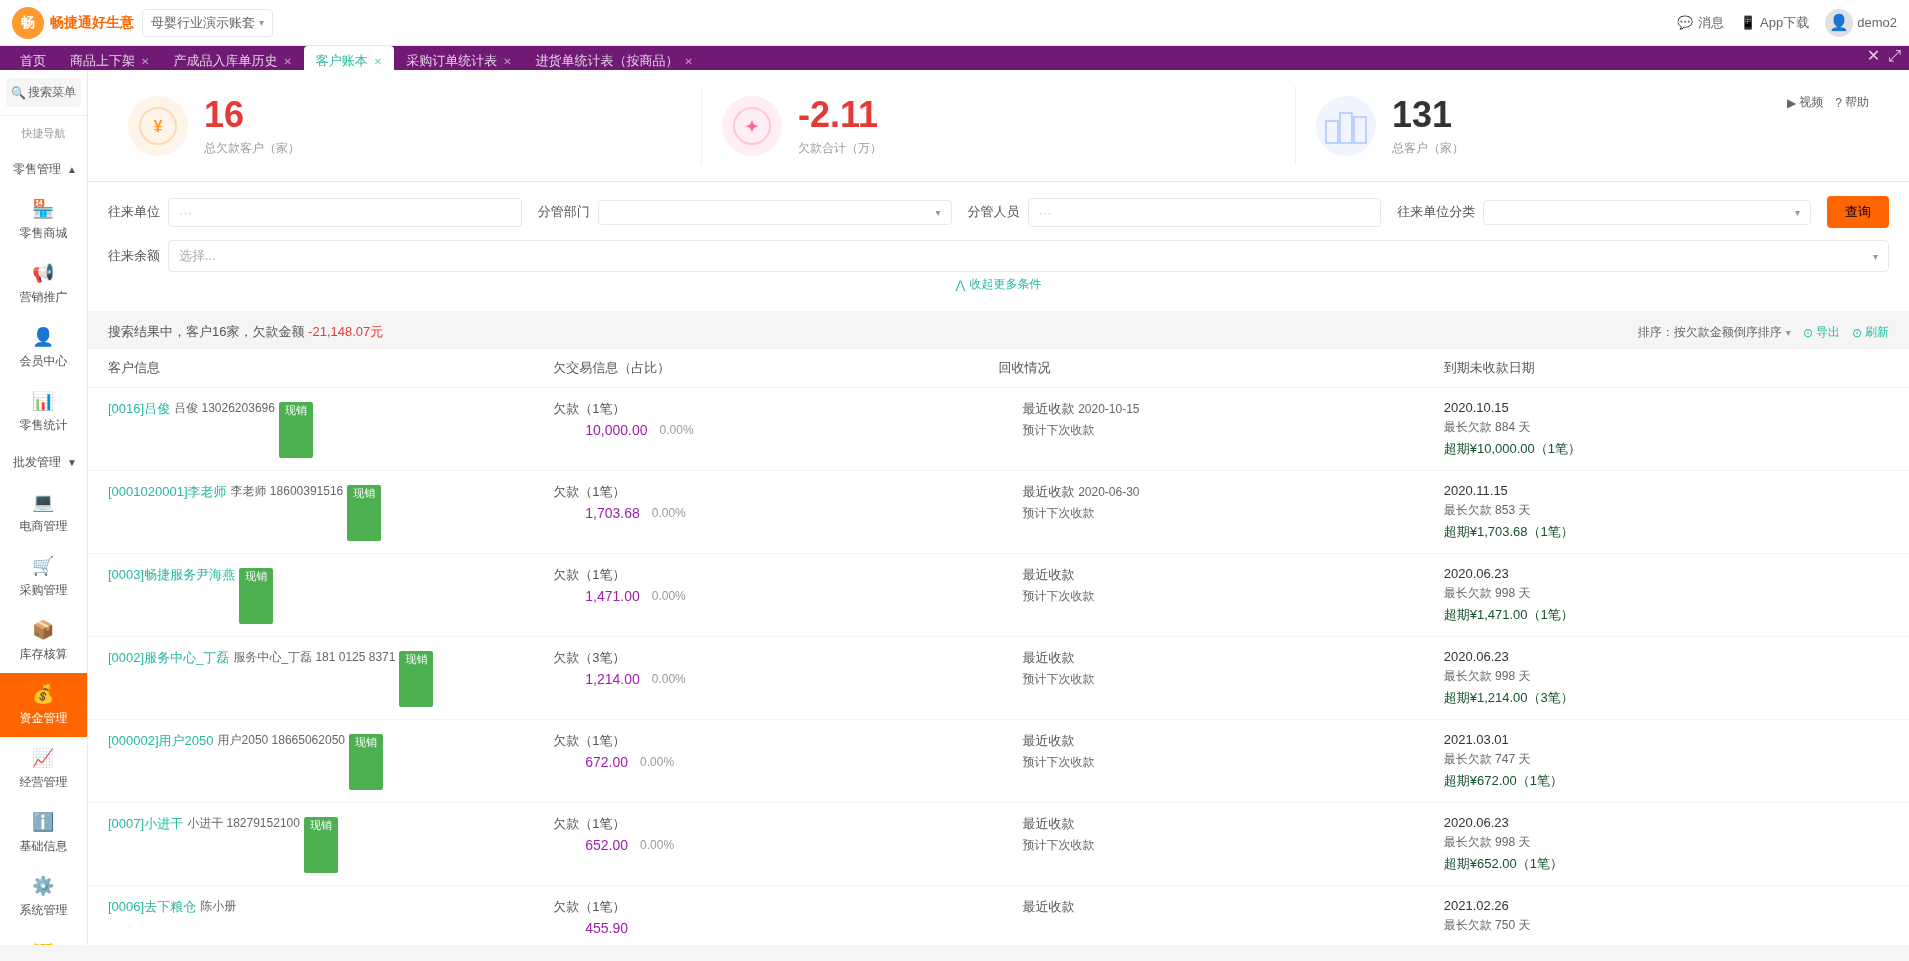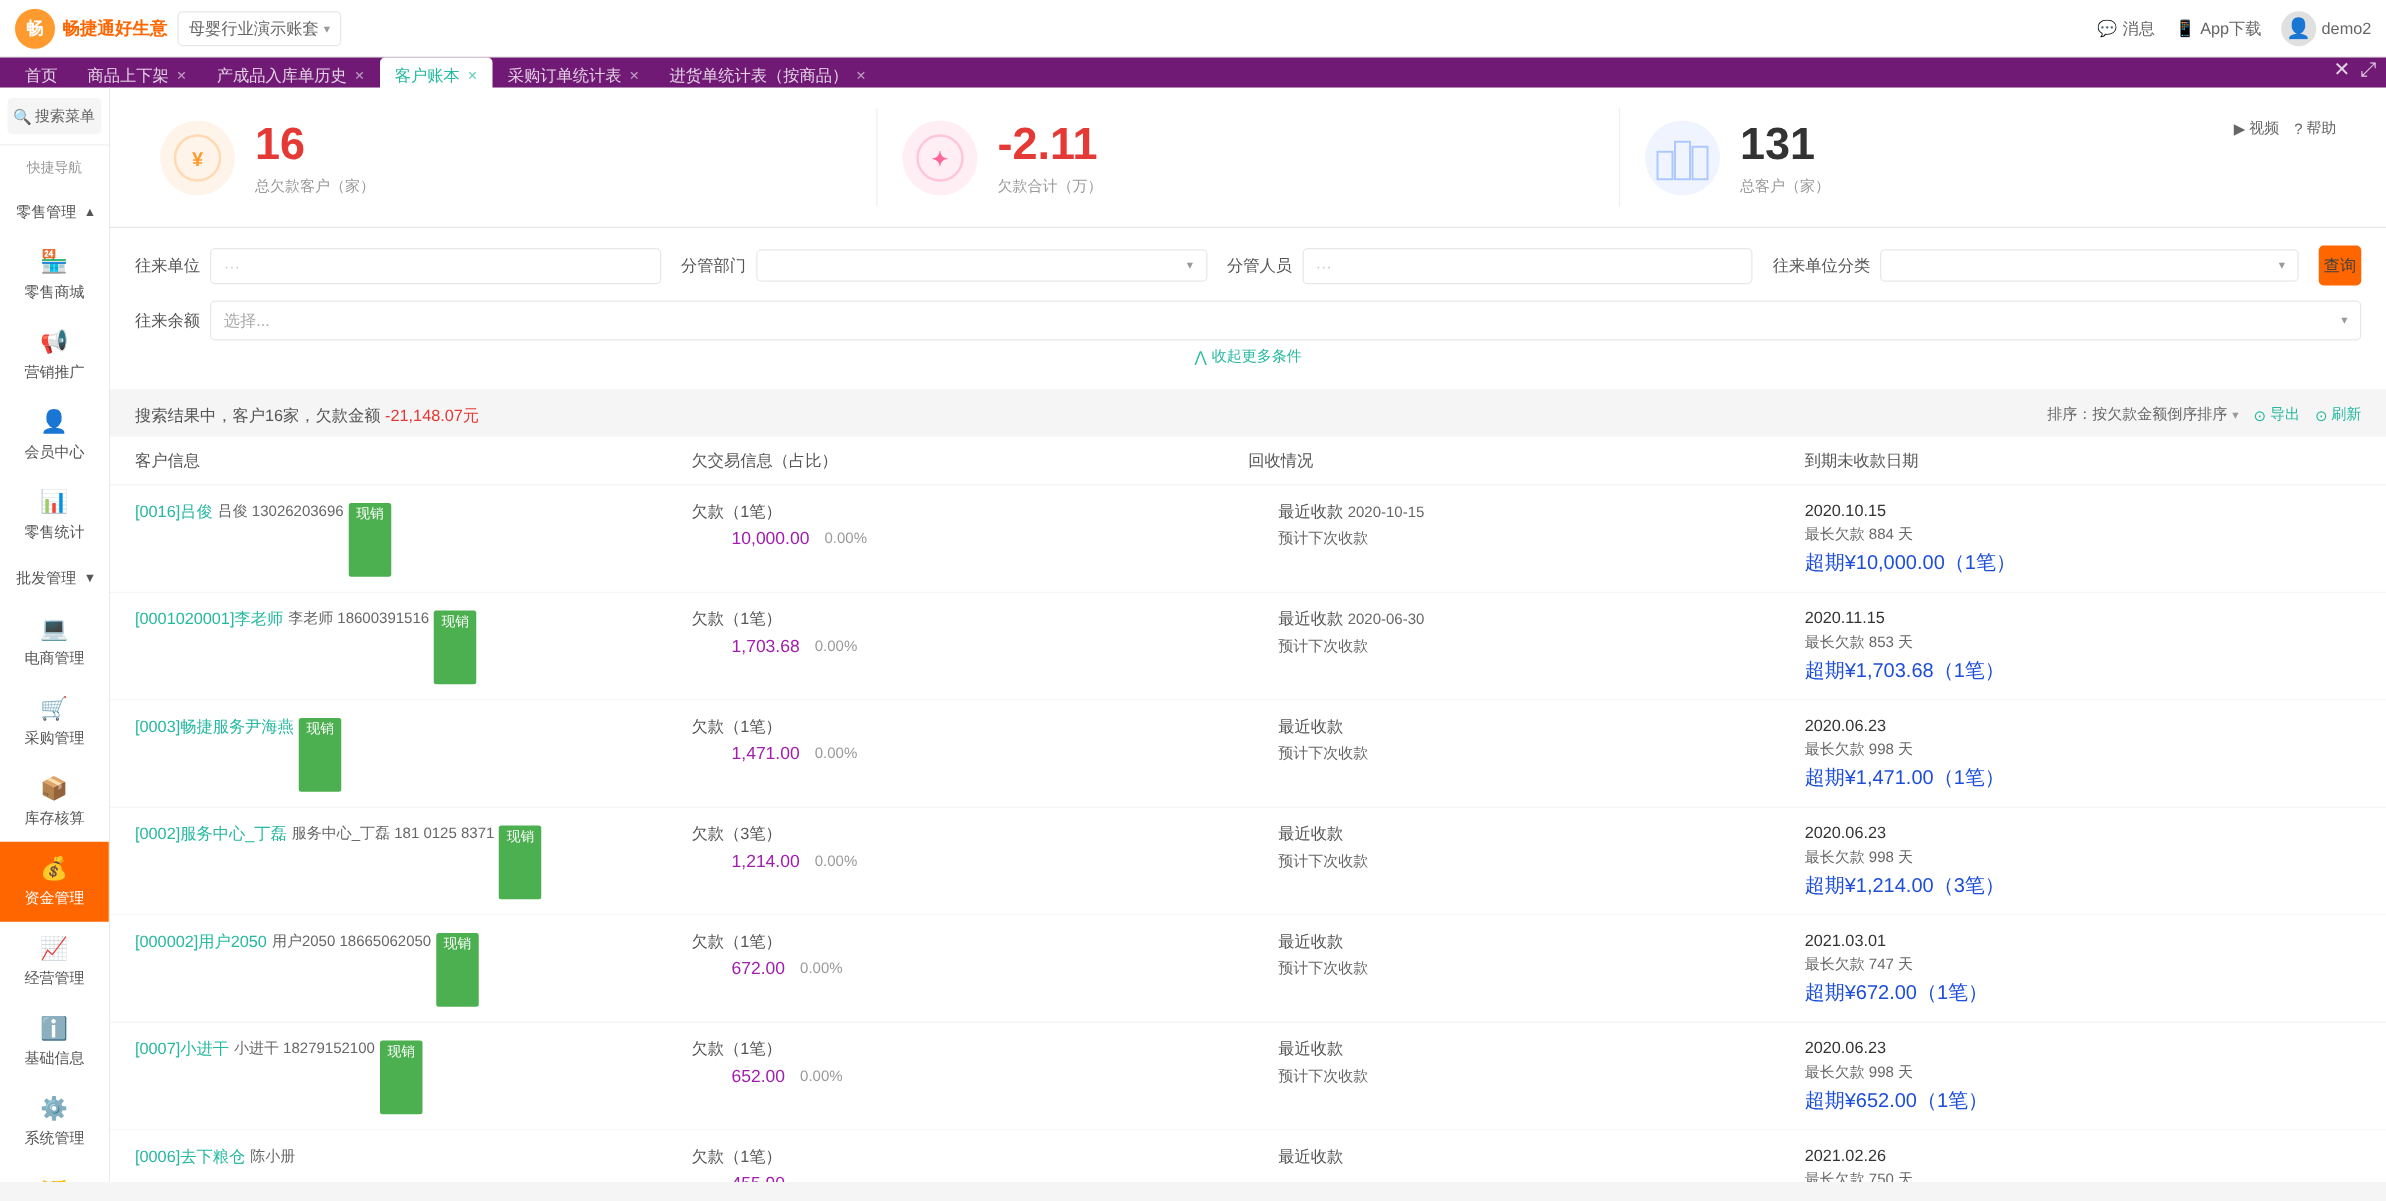--- a/index.html
+++ b/index.html
@@ -58,25 +58,25 @@
     
     
     .filter-area { background: #fff; padding: 14px 20px; margin-bottom: 4px; }
     .filter-row { display: flex; align-items: center; gap: 16px; margin-bottom: 12px; }
     .filter-item { display: flex; align-items: center; gap: 8px; flex: 1; }
     .filter-label { font-size: 13px; color: #555; white-space: nowrap; }
     .filter-input { flex: 1; border: 1px solid #e8e8e8; border-radius: 4px; padding: 6px 10px; font-size: 13px; color: #666; display: flex; align-items: center; justify-content: space-between; cursor: pointer; min-width: 160px; }
     .filter-input.with-dots { color: #ccc; }
     .filter-select { flex: 1; border: 1px solid #e8e8e8; border-radius: 4px; padding: 6px 10px; font-size: 13px; color: #666; display: flex; align-items: center; justify-content: space-between; cursor: pointer; min-width: 160px; }
     .filter-select-inner { flex: 1; min-width: 160px; border: 1px solid #e8e8e8; border-radius: 4px; padding: 6px 10px; font-size: 13px; color: #aaa; display: flex; align-items: center; justify-content: space-between; cursor: pointer; }
-    .search-btn { background: #ff6600; color: #404040; border: none; border-radius: 4px; padding: 7px 4px; font-size: 13px; cursor: pointer; white-space: nowrap; }
+    .search-btn { background: #ff6600; color: #000000; border: none; border-radius: 4px; padding: 7px 18px; font-size: 13px; cursor: pointer; white-space: nowrap; }
     .collapse-btn { display: flex; align-items: center; justify-content: center; gap: 4px; color: #26b8a0; font-size: 12px; cursor: pointer; padding: 4px 0; }
     
     
-    .results-bar { background: #f5f5f5; padding: 8px 20px; display: flex; align-items: flex-start; justify-content: space-between; }
+    .results-bar { background: #f5f5f5; padding: 8px 20px; display: flex; align-items: flex-end; justify-content: space-between; }
     .results-info { font-size: 13px; color: #555; }
     .results-info span.red { color: #e53935; }
     .results-actions { display: flex; align-items: center; gap: 12px; font-size: 12px; color: #666; }
     .sort-label { display: flex; align-items: center; gap: 4px; cursor: pointer; }
     .action-btn { display: flex; align-items: center; gap: 3px; cursor: pointer; color: #26b8a0; }
     
     
     .table-container { background: #fff; flex: 1; }
     .table-header { display: grid; grid-template-columns: 1fr 1fr 1fr 1fr; padding: 10px 20px; background: #fff; border-bottom: 1px solid #f0f0f0; font-size: 13px; font-weight: 500; color: #555; }
     .table-row { display: grid; grid-template-columns: 1fr 1fr 1fr 1fr; padding: 12px 20px; border-bottom: 1px solid #f5f5f5; background: #fff; }
@@ -88,21 +88,21 @@
     .debt-label { font-size: 13px; color: #555; }
     .debt-amount { font-size: 14px; color: #a21caf; font-weight: 500; margin-left: 32px; }
     .debt-ratio { font-size: 12px; color: #999; }
     .debt-row { display: flex; align-items: center; gap: 12px; }
     .payback-info { display: flex; flex-direction: column; gap: 4px; margin-left: 24px; }
     .payback-label { font-size: 13px; color: #555; }
     .payback-date { font-size: 12px; color: #666; }
     .payback-next { font-size: 12px; color: #666; }
     .overdue-info { display: flex; flex-direction: column; gap: 4px; }
     .overdue-date { font-size: 13px; color: #333; }
-    .overdue-amount { color: #1d4ed8; font-size: 16px; }
+    .overdue-amount { color: #14532d; font-size: 13px; }
     
     .chevron { font-size: 10px; color: #999; }
     
     
     ::-webkit-scrollbar { width: 6px; }
     ::-webkit-scrollbar-track { background: #f1f1f1; }
     ::-webkit-scrollbar-thumb { background: #ccc; border-radius: 3px; }
   </style>
 </head>
 <body>

